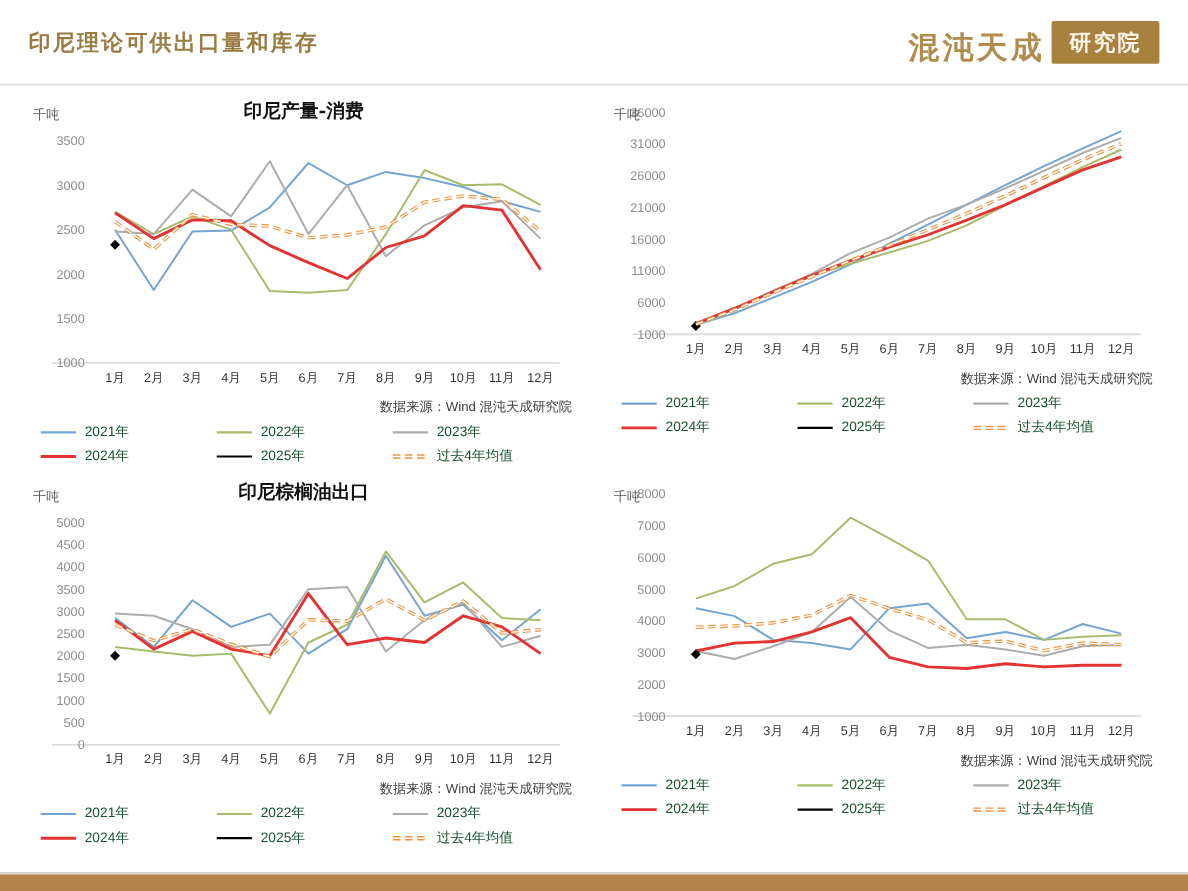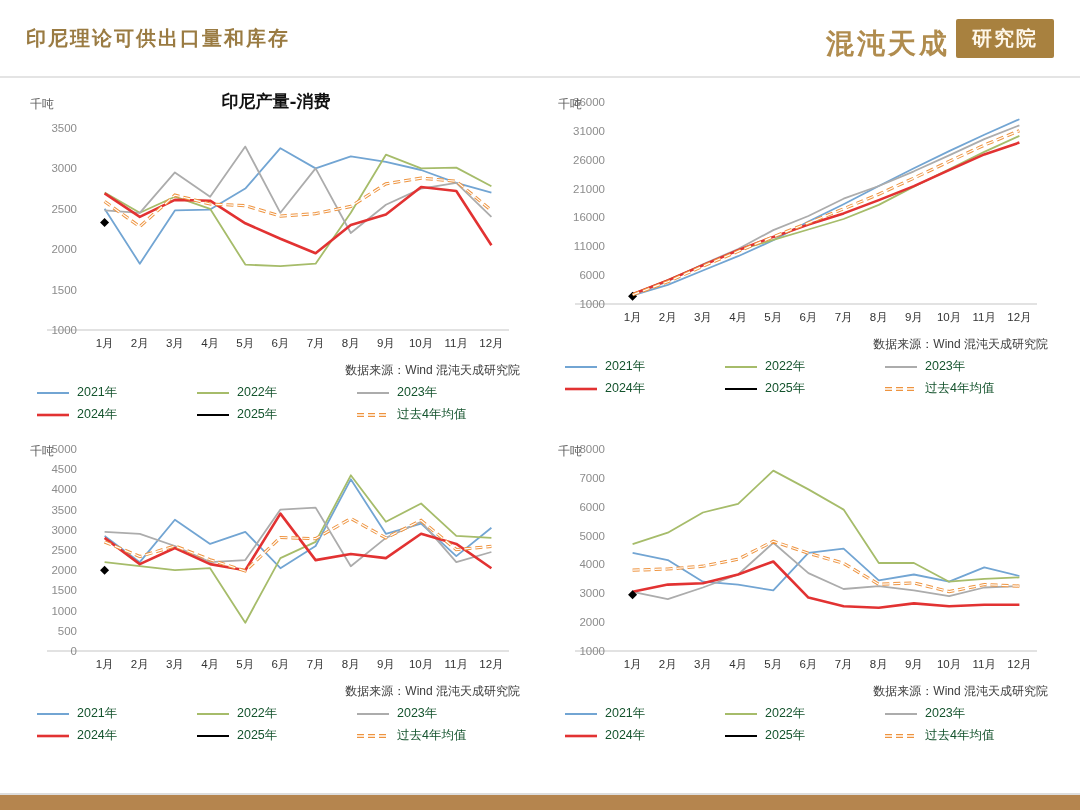--- a/index.html
+++ b/index.html
@@ -192,20 +192,21 @@
             <line x1="1" y1="4" x2="33" y2="4" stroke="#ee9440" stroke-width="4" stroke-dasharray="7 4"></line>
             <line x1="1" y1="4" x2="33" y2="4" stroke="#ffffff" stroke-width="1.4" stroke-dasharray="7 4"></line>
           </svg>
           <span>过去4年均值</span>
         </div>
       </div>
   </section>
 
   <section class="chart-card">
     <span class="unit-label">千吨</span>
+    <h3 class="chart-title">印尼棕榈油出口</h3>
     <svg class="plot" viewBox="0 0 486 250">
         <line x1="14" y1="216" x2="476" y2="216" stroke="#d9d9d9" stroke-width="1.5"></line>
         <text x="44" y="18" text-anchor="end" font-size="11.5" fill="#8c8c8c">5000</text>
         <text x="44" y="38.19999999999999" text-anchor="end" font-size="11.5" fill="#8c8c8c">4500</text>
         <text x="44" y="58.39999999999998" text-anchor="end" font-size="11.5" fill="#8c8c8c">4000</text>
         <text x="44" y="78.60000000000002" text-anchor="end" font-size="11.5" fill="#8c8c8c">3500</text>
         <text x="44" y="98.80000000000001" text-anchor="end" font-size="11.5" fill="#8c8c8c">3000</text>
         <text x="44" y="119" text-anchor="end" font-size="11.5" fill="#8c8c8c">2500</text>
         <text x="44" y="139.2" text-anchor="end" font-size="11.5" fill="#8c8c8c">2000</text>
         <text x="44" y="159.4" text-anchor="end" font-size="11.5" fill="#8c8c8c">1500</text>

